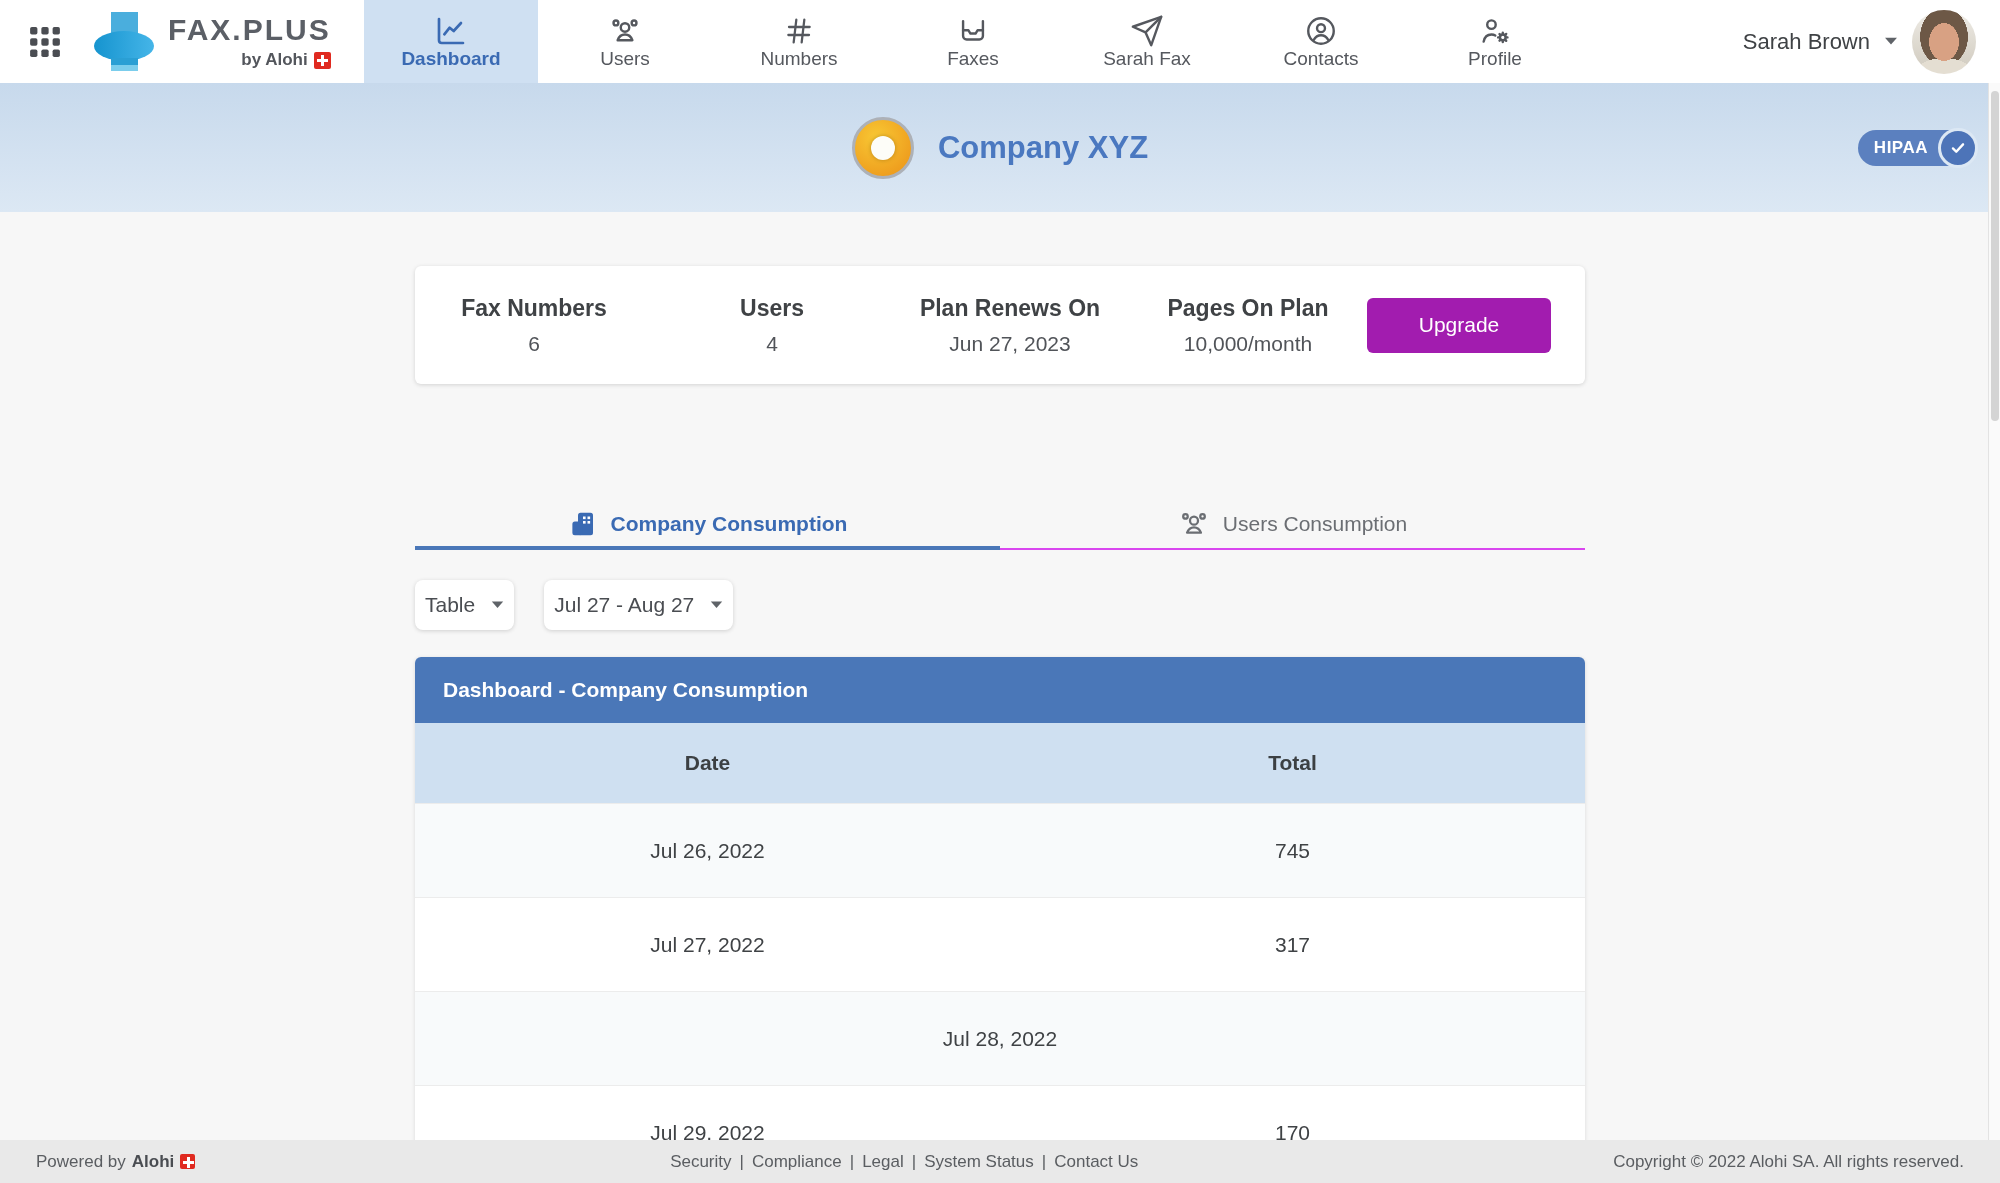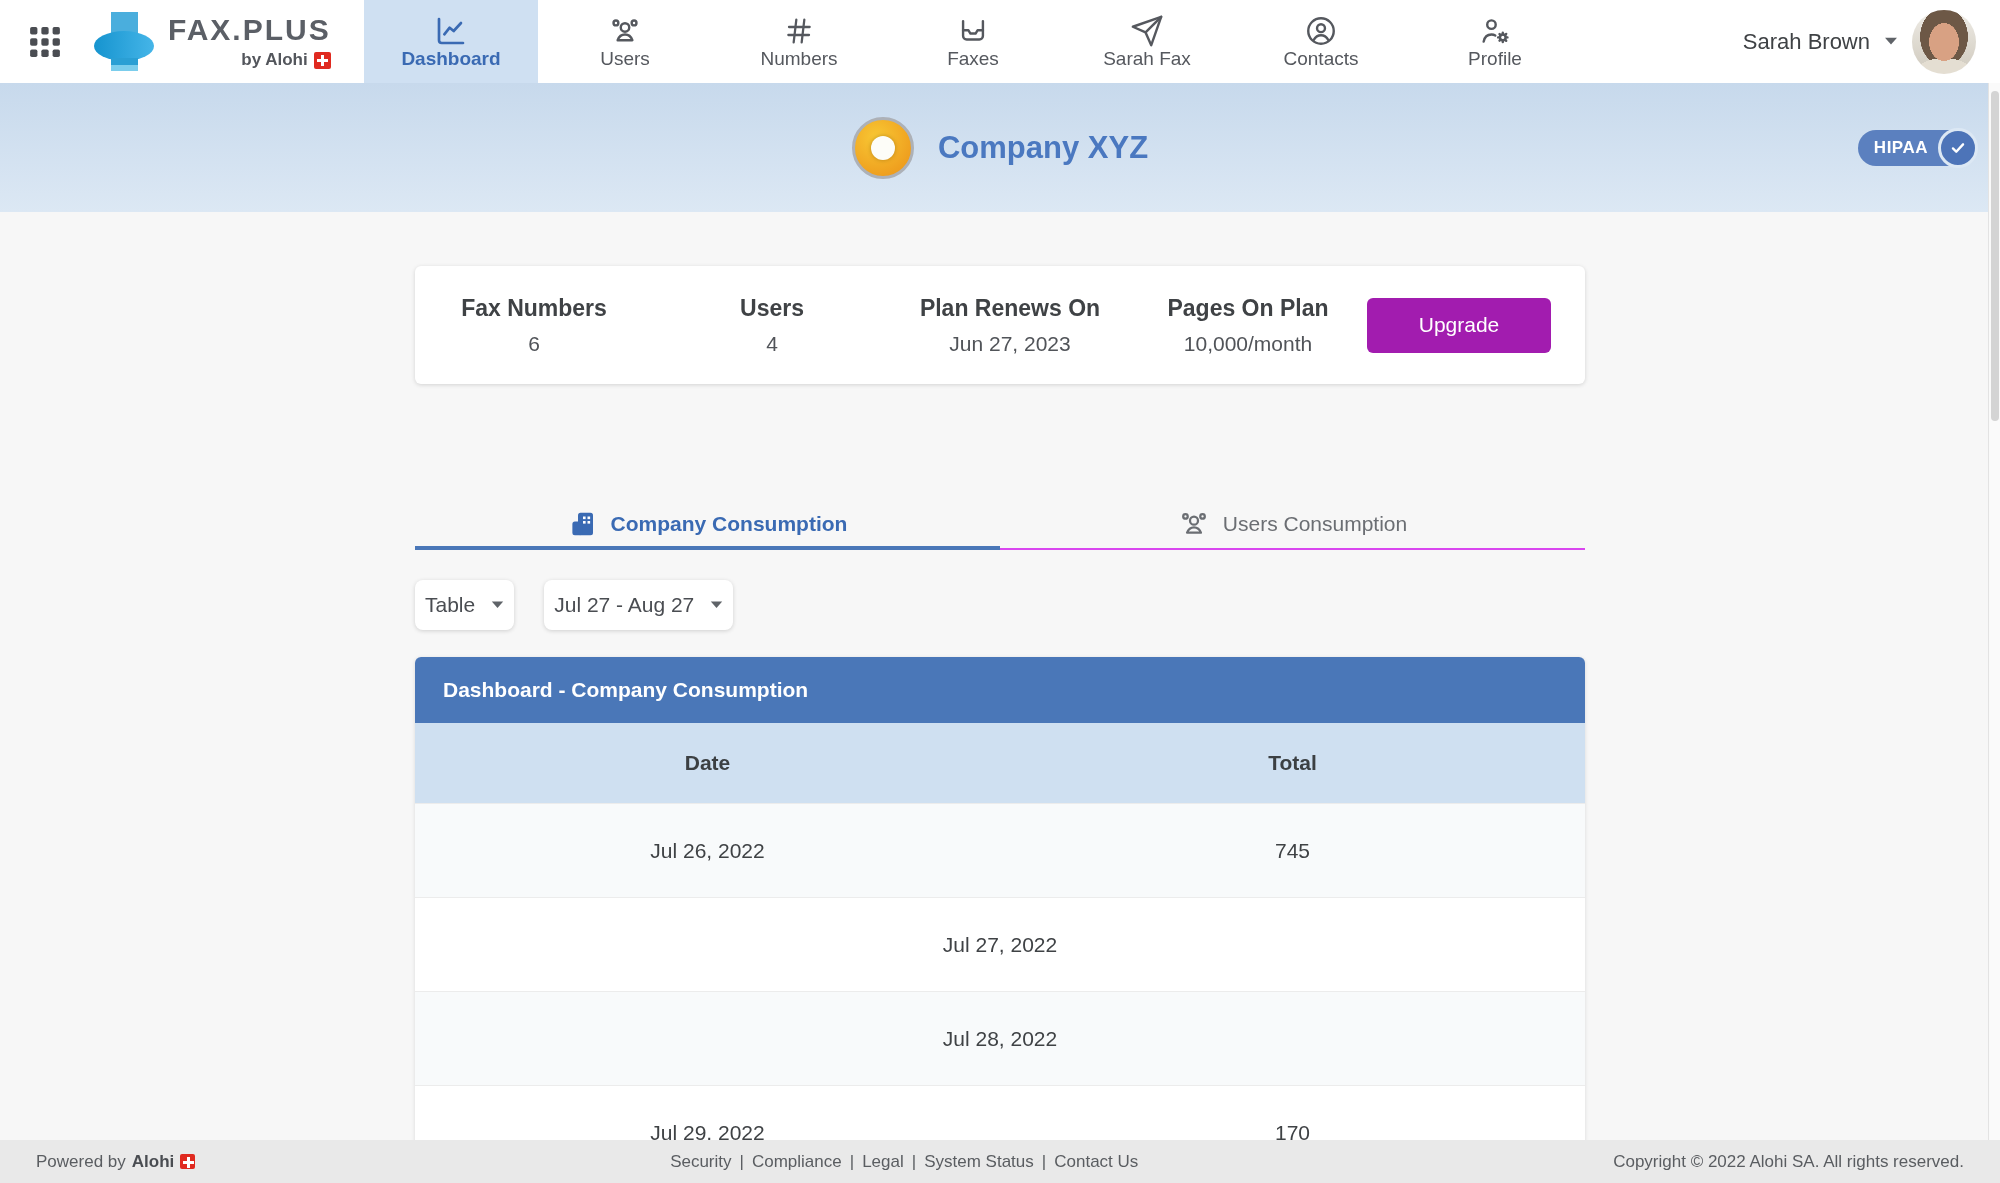--- a/index.html
+++ b/index.html
@@ -323,20 +323,21 @@
       <div class="table-colheader">
         <div class="cell">Date</div>
         <div class="cell">Total</div>
       </div>
       <div class="table-row alt">
         <div class="cell">Jul 26, 2022</div>
         <div class="cell">745</div>
       </div>
       <div class="table-row">
         <div class="cell">Jul 27, 2022</div>
+        <div class="cell">317</div>
       </div>
       <div class="table-row alt">
         <div class="cell">Jul 28, 2022</div>
       </div>
       <div class="table-row">
         <div class="cell">Jul 29, 2022</div>
         <div class="cell">170</div>
       </div>
     </div>
 

